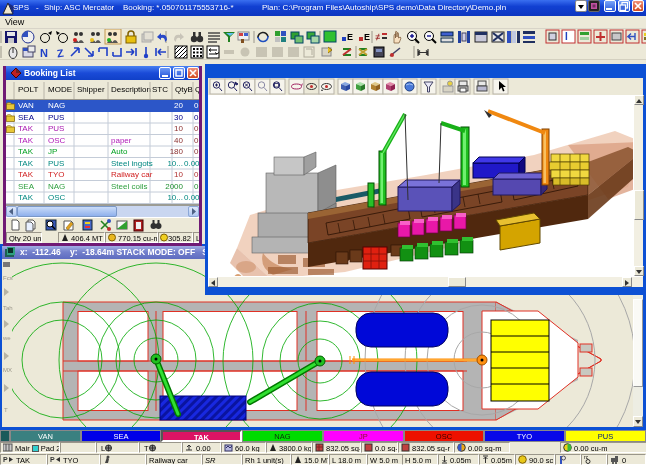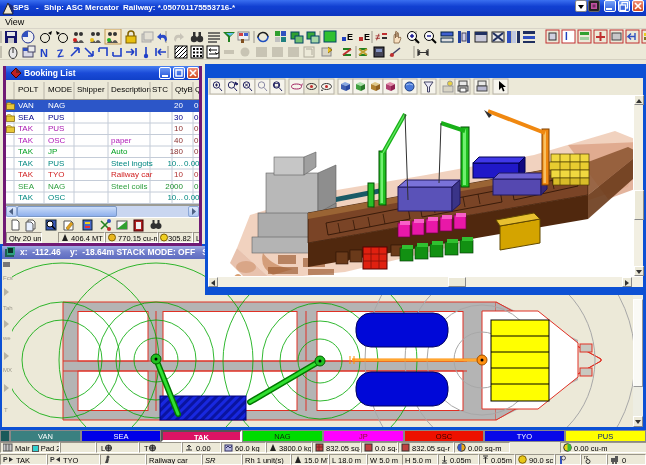--- a/index.html
+++ b/index.html
@@ -1,19 +1,19 @@
 <!DOCTYPE html>
 <html><head><meta charset="utf-8">
 <style>
 *{margin:0;padding:0;box-sizing:border-box;font-family:"Liberation Sans",sans-serif;}
 html,body{width:646px;height:465px;overflow:hidden;}
 body{position:relative;background:#ECE9D8;font-size:10px;}
 .abs{position:absolute;}
 
-#title{left:0;top:0;width:646px;height:16px;background:linear-gradient(180deg,#3A6FF0 0%,#1140D2 40%,#0D36C0 100%);color:#fff;font-weight:bold;font-size:8px;line-height:16px;white-space:nowrap;}
+#title{left:0;top:0;width:646px;height:16px;background:linear-gradient(180deg,#3A6FF0 0%,#1140D2 40%,#0D36C0 100%);color:#fff;font-weight:normal;font-size:8px;line-height:16px;white-space:nowrap;}
 #title span{position:absolute;top:0;}
 .tbtn{position:absolute;top:2px;width:12px;height:12px;border-radius:2px;border:1px solid #fff;color:#fff;font-size:9px;line-height:10px;text-align:center;background:linear-gradient(180deg,#7AA4F8,#2B5BDC);}
 
 #menubar{left:0;top:16px;width:646px;height:13px;background:#ECE9D8;border-bottom:1px solid #D8D4C8;color:#000;font-size:9px;line-height:13px;padding-left:5px;}
 
 #tb1{left:0;top:29px;width:646px;height:16px;}
 #tb2{left:0;top:45px;width:646px;height:15px;border-bottom:1px solid #D4D0C0;}
 .wtitle{height:14px;background:linear-gradient(180deg,#4880F2 0%,#1A4BD8 50%,#1040C8 100%);color:#fff;font-weight:bold;font-size:8.5px;line-height:14px;padding-left:18px;position:relative;}
 .wbtn{position:absolute;top:1px;width:12px;height:12px;border-radius:2px;border:1px solid #fff;color:#fff;font-size:8px;line-height:10px;text-align:center;background:linear-gradient(180deg,#6E9AF6,#2050D8);}
 .wbtn.close{background:linear-gradient(180deg,#F09078,#D2491F);}
@@ -25,21 +25,22 @@
 </style></head>
 <body>
 <div class="abs" id="title">
   <svg style="position:absolute;left:2px;top:1px" width="14" height="14">
       <polygon points="1,13 6,2 11,13" fill="#F0E8D0" stroke="#222" stroke-width="1"></polygon>
       <polygon points="6,2 11,13 13,6" fill="#1A2A80"></polygon>
     </svg>
   <span style="left:13px">SPS</span>
     <span style="left:36px">-</span>
     <span style="left:44px">Ship: ASC Mercator</span>
-  <span style="left:123px">Railway: *.050701175553716-*</span>
+  <span style="left:123px">Booking: *.050701175553716-*</span>
+  <span style="left:262px">Plan: C:\Program Files\Autoship\SPS demo\Data Directory\Demo.pln</span>
   <span class="tbtn" style="left:575px;background:#fff;border-color:#888;"><svg width="10" height="10">
         <path d="M2,4 L5,8 L8,4z" fill="#000"></path>
       </svg></span>
   <span class="tbtn" style="left:588px;background:#222;border-color:#666;"><svg width="10" height="10">
         <rect x="2" y="2" width="6" height="6" fill="#C050A0"></rect>
         <rect x="3.5" y="3.5" width="3" height="3" fill="#703060"></rect>
       </svg></span>
   <span class="tbtn" style="left:604px;"><svg width="10" height="10">
         <rect x="1" y="7" width="6" height="2" fill="#fff"></rect>
       </svg></span>

